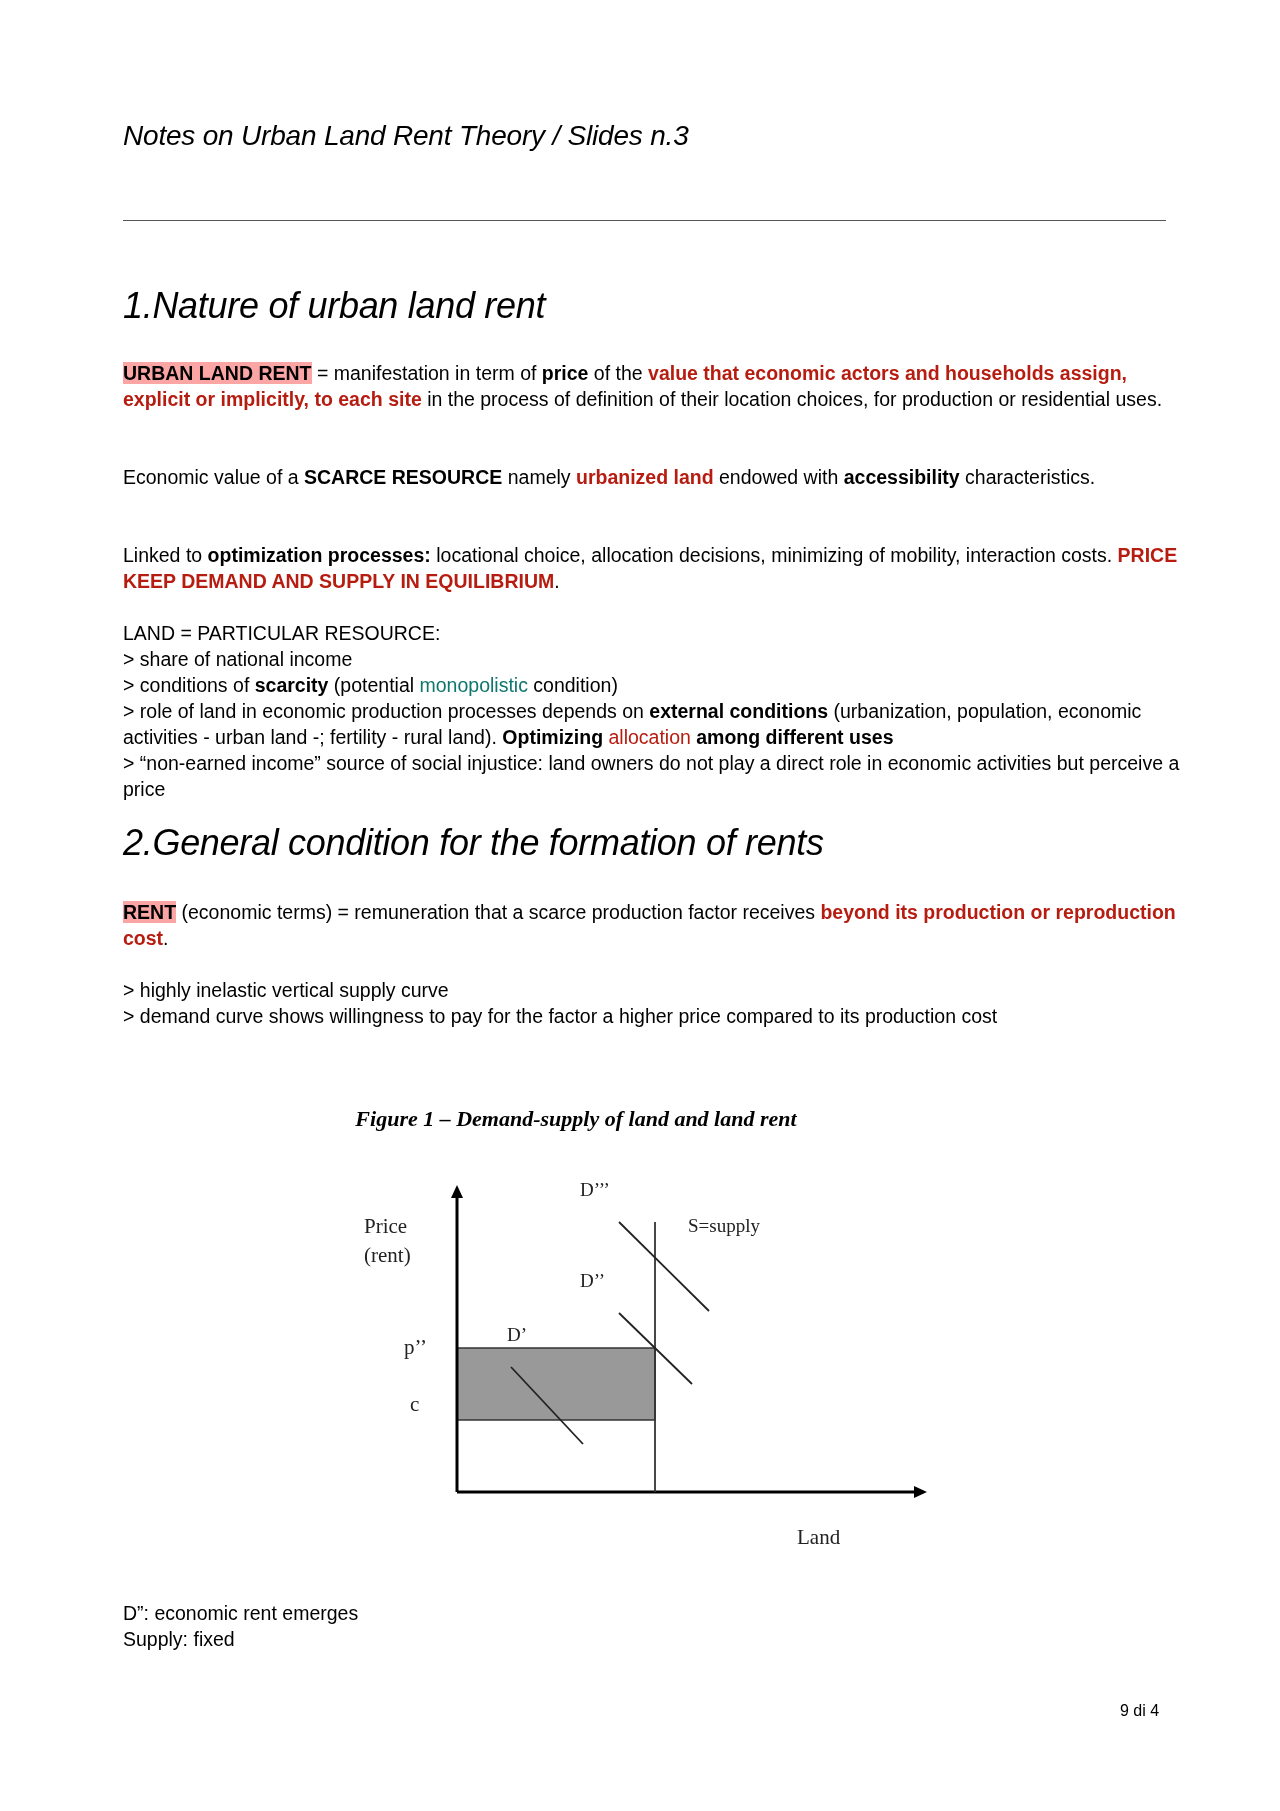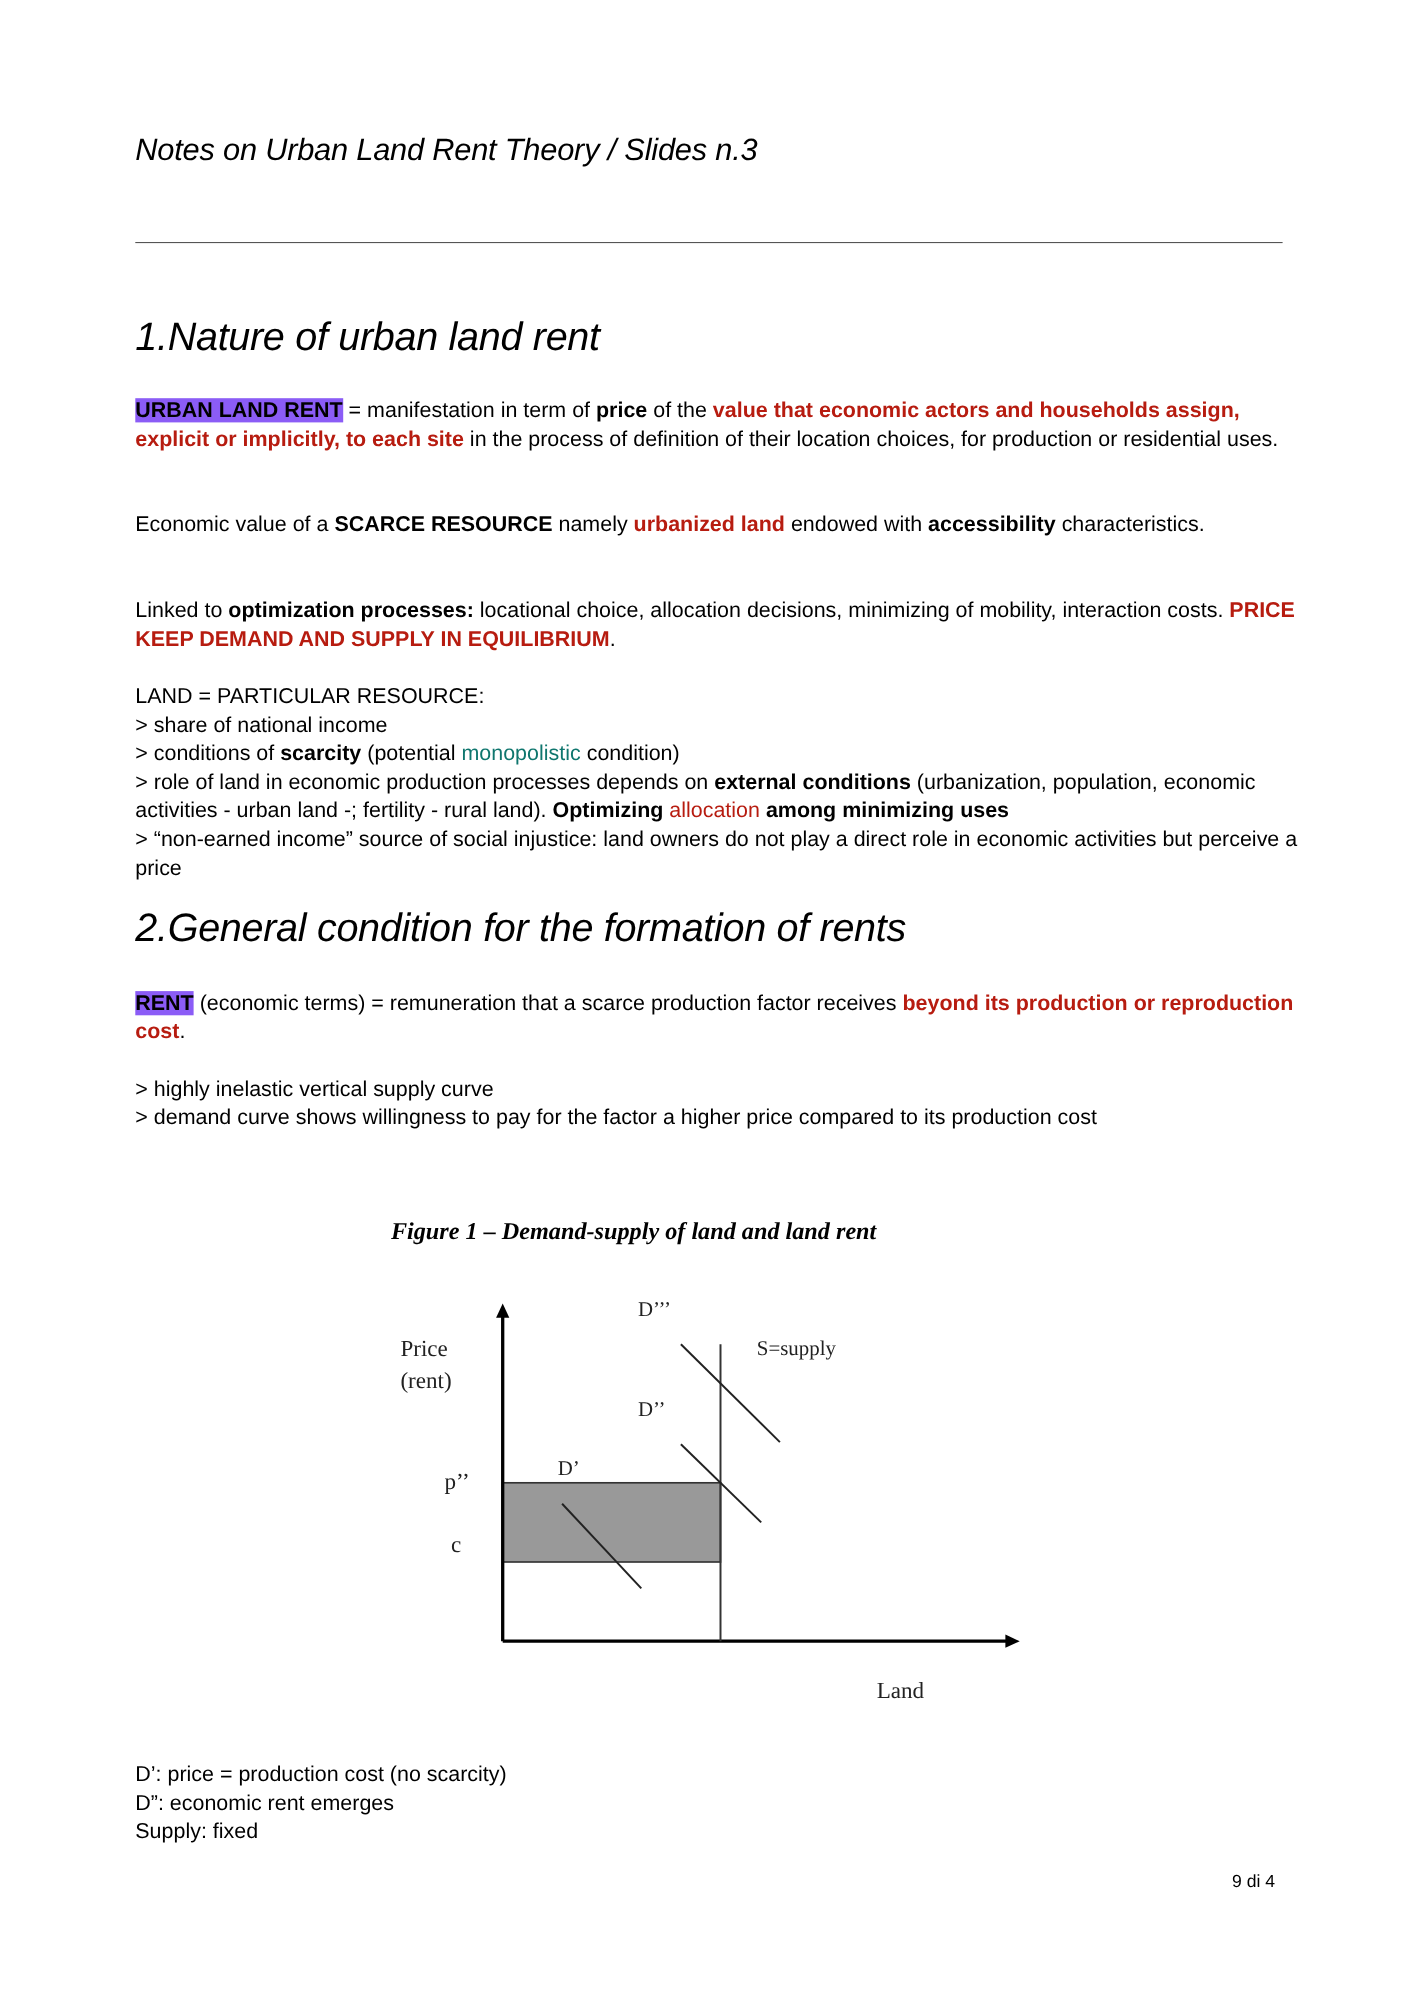--- a/index.html
+++ b/index.html
@@ -20,21 +20,21 @@
       position: absolute; left: 123px; margin: 0;
       font-size: 36px; font-style: italic; font-weight: normal; letter-spacing: -0.3px;
     }
     .para {
       position: absolute; left: 123px; width: 1060px; margin: 0;
       font-size: 19.5px; line-height: 26px;
     }
     .para b, .para .b { font-weight: bold; }
     .red { color: #b71c10; font-weight: bold; }
     .red-n { color: #0f766e; }
-    .hl { background: #8b5cf6; font-weight: bold; }
+    .hl { background: #fca5a5; font-weight: bold; }
     .line { display: block; }
     .figure-caption {
       position: absolute; left: 0; width: 1120px; top: 1090px; text-align: center;
       font-family: "Liberation Serif", serif; font-style: italic; font-weight: bold;
       font-size: 22px; margin: 16px;
     }
     .figure { position: absolute; left: 0; top: 0; width: 1280px; height: 1811px; pointer-events: none; }
     .fig-label { font-family: "Liberation Serif", serif; fill: #222; }
     .page-num { position: absolute; left: 1120px; top: 1702px; font-size: 16px; }
   </style>
@@ -55,21 +55,21 @@
 </p>
 
 <p class="para" style="top:542px;">
   <span>Linked to </span><b>optimization processes:</b><span> locational choice, allocation decisions, minimizing of mobility, interaction costs. </span><span class="red">PRICE KEEP DEMAND AND SUPPLY IN EQUILIBRIUM</span><span>.</span>
 </p>
 
 <p class="para" style="top:620px;">
   <span class="line">LAND = PARTICULAR RESOURCE:</span>
   <span class="line">&gt; share of national income</span>
   <span class="line"><span>&gt; conditions of </span><b>scarcity</b><span> (potential </span><span class="red-n">monopolistic</span><span> condition)</span></span>
-  <span class="line"><span>&gt; role of land in economic production processes depends on </span><b>external conditions</b><span> (urbanization, population, economic activities - urban land -; fertility - rural land). </span><b>Optimizing </b><span class="red" style="font-weight:normal;">allocation</span><b> among minimizing uses</b></span>
+  <span class="line"><span>&gt; role of land in economic production processes depends on </span><b>external conditions</b><span> (urbanization, population, economic activities - urban land -; fertility - rural land). </span><b>Optimizing </b><span class="red" style="font-weight:normal;">allocation</span><b> among different uses</b></span>
   <span class="line">&gt; “non-earned income” source of social injustice: land owners do not play a direct role in economic activities but perceive a price</span>
 </p>
 
 <h2 class="section-heading" style="top:822px;">2.General condition for the formation of rents</h2>
 
 <p class="para" style="top:899px;">
   <span class="hl">RENT</span><span> (economic terms) = remuneration that a scarce production factor receives </span><span class="red">beyond its production or reproduction cost</span><span>.</span>
 </p>
 
 <p class="para" style="top:977px;">
@@ -99,18 +99,17 @@
   <text class="fig-label" x="580" y="1196" font-size="19">D’’’</text>
   <text class="fig-label" x="688" y="1232" font-size="19">S=supply</text>
   <text class="fig-label" x="580" y="1287" font-size="19">D’’</text>
   <text class="fig-label" x="507" y="1341" font-size="19">D’</text>
   <text class="fig-label" x="404" y="1354" font-size="21">p’’</text>
   <text class="fig-label" x="410" y="1411" font-size="21">c</text>
   <text class="fig-label" x="797" y="1544" font-size="21">Land</text>
 </svg>
 
 <p class="para" style="top:1600px;">
-  <span class="line">D’: price = production cost (no scarcity)</span>
   <span class="line">D”: economic rent emerges</span>
   <span class="line">Supply: fixed</span>
 </p>
 
 <div class="page-num">9 di 4</div>
 
 </body></html>

